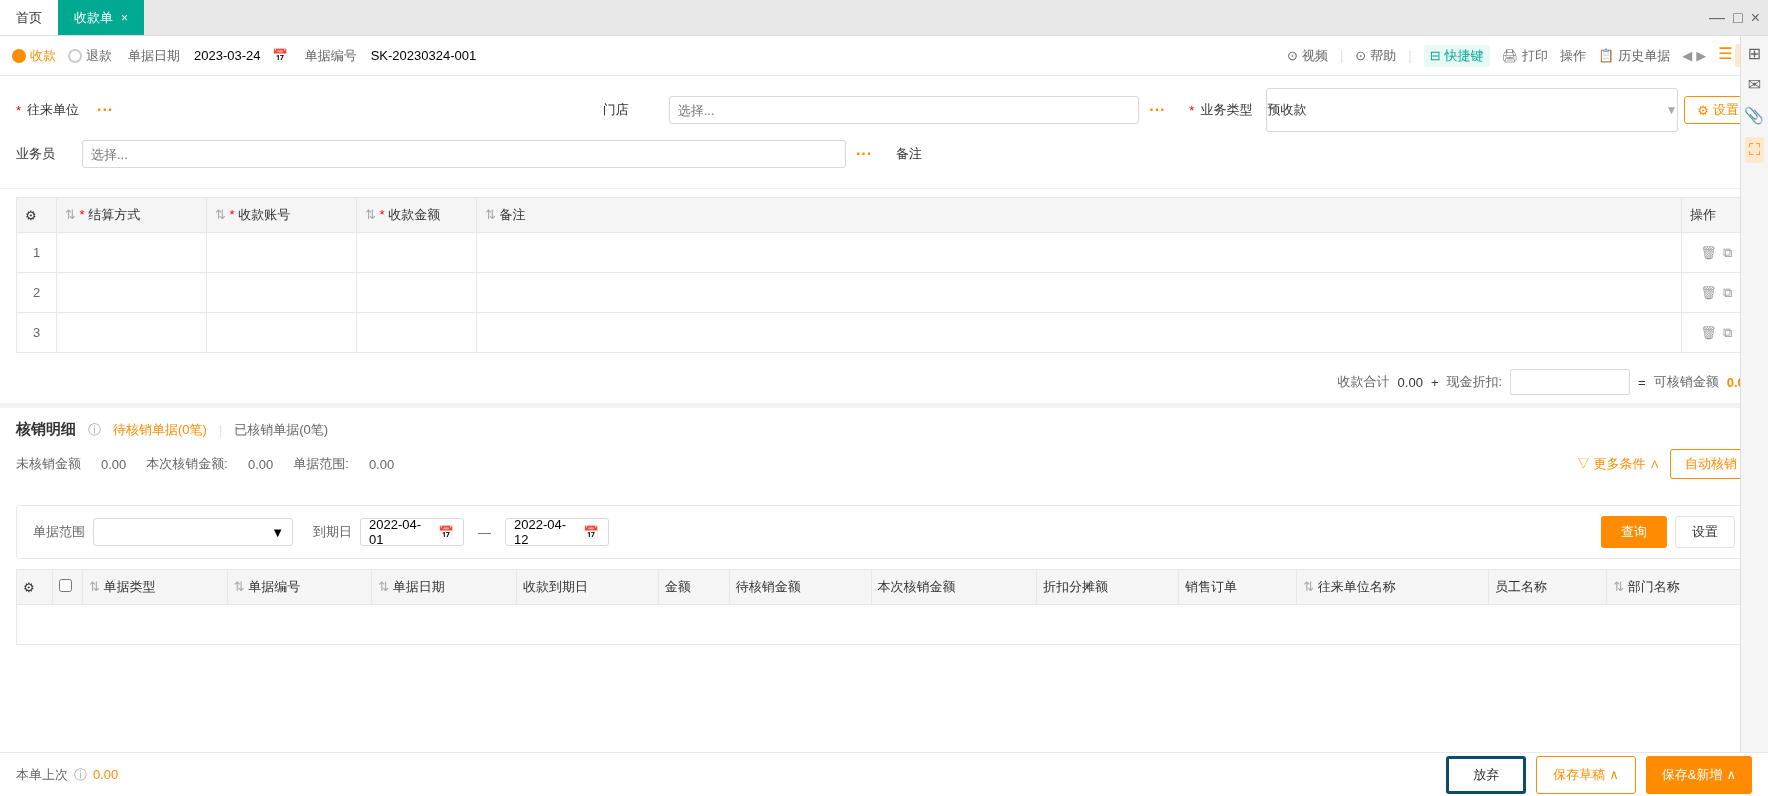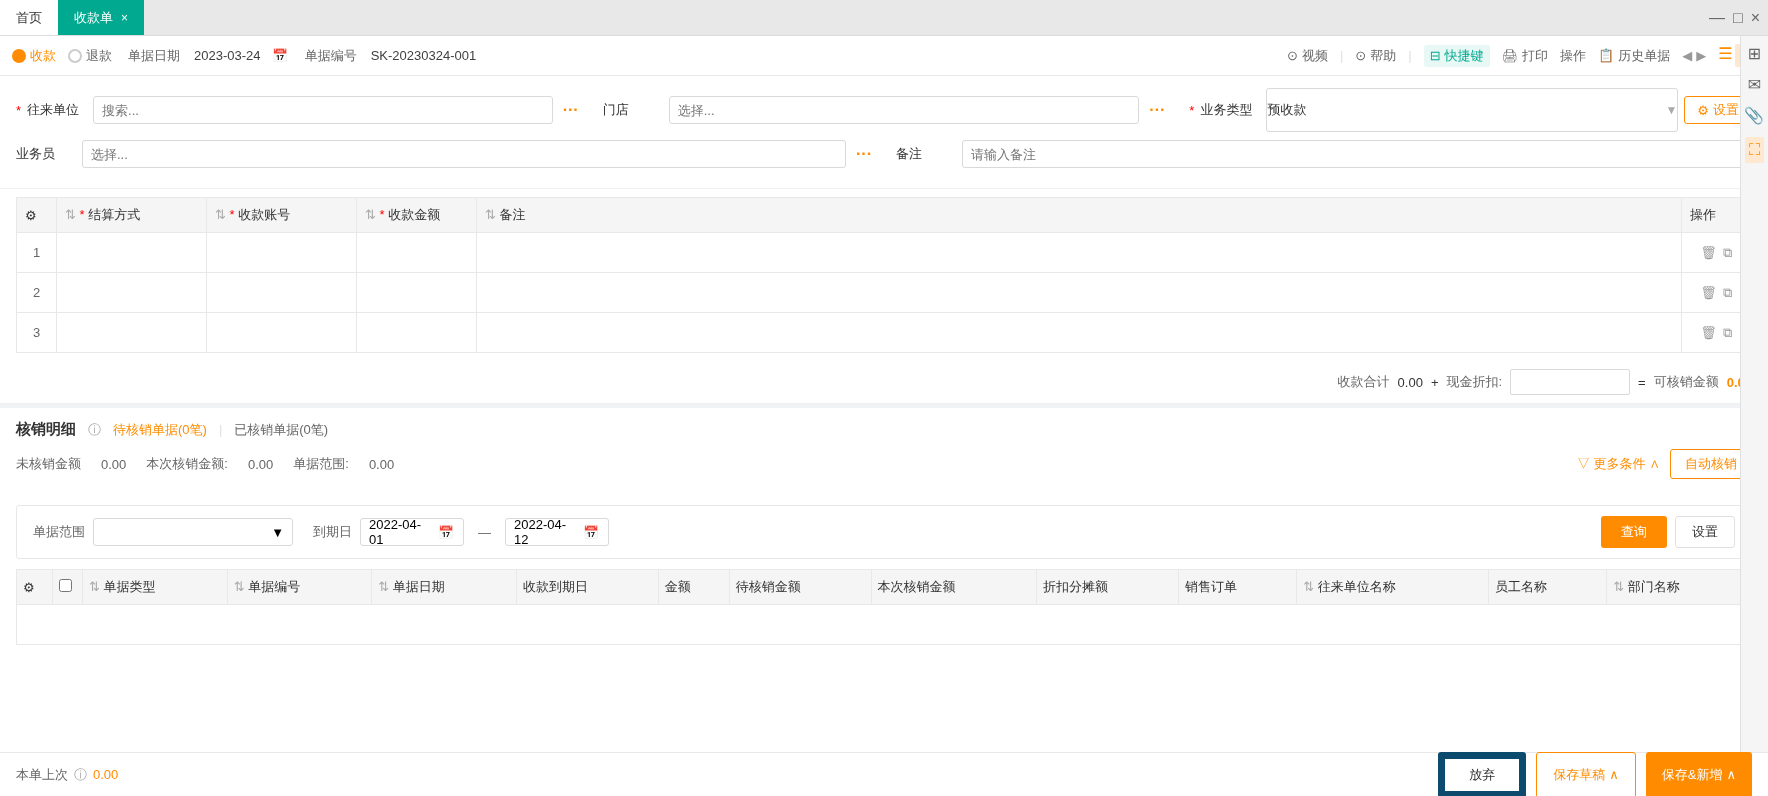--- a/index.html
+++ b/index.html
@@ -29,21 +29,21 @@
     .top-toolbar {
       display: flex; align-items: center; padding: 8px 12px; background: #fff;
       border-bottom: 1px solid #e8e8e8; gap: 16px;
     }
     .radio-group { display: flex; align-items: center; gap: 12px; }
     .radio-item { display: flex; align-items: center; gap: 4px; cursor: pointer; }
     .radio-selected { width: 14px; height: 14px; border-radius: 50%; border: 2px solid #ff8c00; background: #ff8c00; }
     .radio-unselected { width: 14px; height: 14px; border-radius: 50%; border: 2px solid #ccc; background: #fff; }
     .toolbar-field { display: flex; align-items: center; gap: 6px; }
     .toolbar-label { color: #666; white-space: nowrap; }
-    .toolbar-value { color: #404040; font-weight: 500; }
+    .toolbar-value { color: #000000; font-weight: 500; }
     .toolbar-icon { cursor: pointer; color: #ff8c00; }
     .toolbar-right { margin-left: auto; display: flex; align-items: center; gap: 12px; }
     .toolbar-btn { display: flex; align-items: center; gap: 4px; color: #666; cursor: pointer; font-size: 12px; }
     .toolbar-btn-highlight { color: #00a98f; background: #e8f8f5; padding: 2px 6px; border-radius: 3px; }
     .nav-arrows { display: flex; gap: 4px; }
     .nav-arrow { cursor: pointer; color: #999; }
     .layout-icons { display: flex; gap: 2px; }
     .layout-icon { cursor: pointer; color: #ff8c00; font-size: 16px; }
 
     
@@ -133,21 +133,21 @@
     .gear-cell { width: 36px; text-align: center; }
 
     
     .bottom-bar {
       position: fixed; bottom: 0; left: 0; right: 0; height: 44px;
       background: #fff; border-top: 1px solid #e8e8e8;
       display: flex; align-items: center; padding: 0 16px; gap: 12px;
     }
     .bottom-bar-left { display: flex; align-items: center; gap: 6px; color: #666; font-size: 13px; }
     .bottom-bar-right { margin-left: auto; display: flex; gap: 10px; }
-    .btn-abandon { background: #fff; border: 7px solid #0c4a6e; color: #333; padding: 7px 24px; border-radius: 3px; cursor: pointer; margin-left: 44px; }
+    .btn-abandon { background: #fff; border: 3px solid #0c4a6e; color: #333; padding: 7px 24px; border-radius: 3px; cursor: pointer; margin-left: 44px; }
     .btn-save-draft { background: #fff; border: 1px solid #ff8c00; color: #ff8c00; padding: 7px 16px; border-radius: 3px; cursor: pointer; display: flex; align-items: center; gap: 4px; }
     .btn-save-new { background: #ff8c00; border: none; color: #fff; padding: 7px 16px; border-radius: 3px; cursor: pointer; display: flex; align-items: center; gap: 4px; }
 
     
     .right-sidebar {
       position: fixed; right: 0; top: 36px; width: 28px; background: #f5f5f5;
       border-left: 1px solid #e0e0e0; height: calc(796px - 36px);
       display: flex; flex-direction: column; align-items: center; padding-top: 8px; gap: 12px;
     }
     .sidebar-icon { cursor: pointer; color: #666; font-size: 16px; writing-mode: horizontal-tb; }
@@ -231,21 +231,20 @@
       </div>
     </div>
   </div>
 
   <div class="form-section">
     <div class="form-row">
 
       <div class="form-field" style="flex:2;gap:6px;">
         <span style="color:red;">*</span>
         <span class="form-field-label">往来单位</span>
-        <input class="form-input" style="color: rgb(204, 204, 204);" placeholder="搜索...">
         <span class="more-btn">···</span>
       </div>
 
       <div class="form-field" style="flex:2;gap:6px;margin-left:24px;">
         <span class="form-field-label">门店</span>
         <input class="form-input" style="color: rgb(204, 204, 204);" placeholder="选择...">
         <span class="more-btn">···</span>
       </div>
 
       <div class="form-field" style="flex:2;gap:6px;margin-left:24px;">
@@ -265,21 +264,20 @@
 
       <div class="form-field" style="flex:2;gap:6px;">
         <span class="form-field-label">业务员</span>
         <input class="form-input" style="color: rgb(204, 204, 204);" placeholder="选择...">
         <span class="more-btn">···</span>
       </div>
 
 
       <div class="form-field" style="flex:2;gap:6px;margin-left:24px;">
         <span class="form-field-label">备注</span>
-        <input class="form-input" style="color: rgb(204, 204, 204);" placeholder="请输入备注">
       </div>
     </div>
   </div>
 
   <div class="table-section" style="padding-top:8px;">
     <table class="data-table">
       <thead>
         <tr>
           <th class="gear-icon-cell"><span>⚙</span></th>
           <th class="col-settlement">

